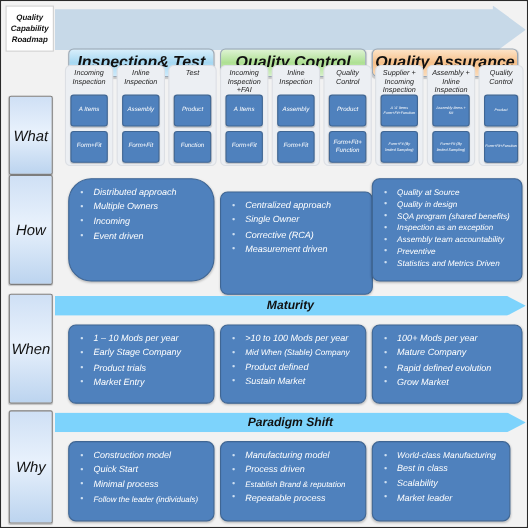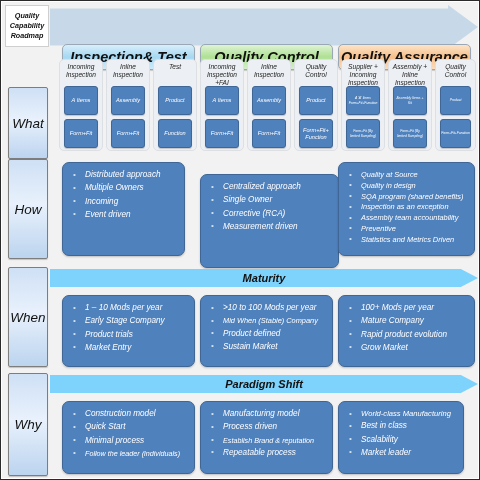--- a/index.html
+++ b/index.html
@@ -261,21 +261,21 @@
       <div class="chip b tiny">Form+Fit (By limited Sampling)</div>
     </div>
     <div class="group" style="left:433px;width:41px;">
       <div class="group-title">Quality Control</div>
       <div class="chip a tiny">Product</div>
       <div class="chip b tiny">Form+Fit+Function</div>
     </div>
 
     <div class="row-label" style="top:157px;height:100px;">How</div>
 
-    <div class="card" style="left:60px;top:160px;width:123px;height:94px;">
+    <div class="card" style="left:60px;top:160px;width:133px;height:94px;border-radius:21px;">
       <ul class="bullets">
         <li>Distributed approach</li>
         <li>Multiple Owners</li>
         <li>Incoming</li>
         <li>Event driven</li>
       </ul>
     </div>
     <div class="card" style="left:198px;top:172px;width:139px;height:94px;">
       <ul class="bullets">
         <li>Centralized approach</li>
@@ -313,21 +313,21 @@
         <li>&gt;10 to 100 Mods per year</li>
         <li style="font-size:7.4px;">Mid When (Stable) Company</li>
         <li>Product defined</li>
         <li>Sustain Market</li>
       </ul>
     </div>
     <div class="card" style="left:336px;top:293px;width:137px;height:72px;">
       <ul class="bullets">
         <li>100+ Mods per year</li>
         <li>Mature Company</li>
-        <li>Rapid product evolution</li>
+        <li>Rapid defined evolution</li>
         <li>Grow Market</li>
       </ul>
     </div>
 
     <div class="banner" style="top:373px;">Paradigm Shift</div>
 
     <div class="row-label" style="top:371px;height:103px;">Why</div>
 
     <div class="card" style="left:60px;top:399px;width:133px;height:73px;">
       <ul class="bullets">

